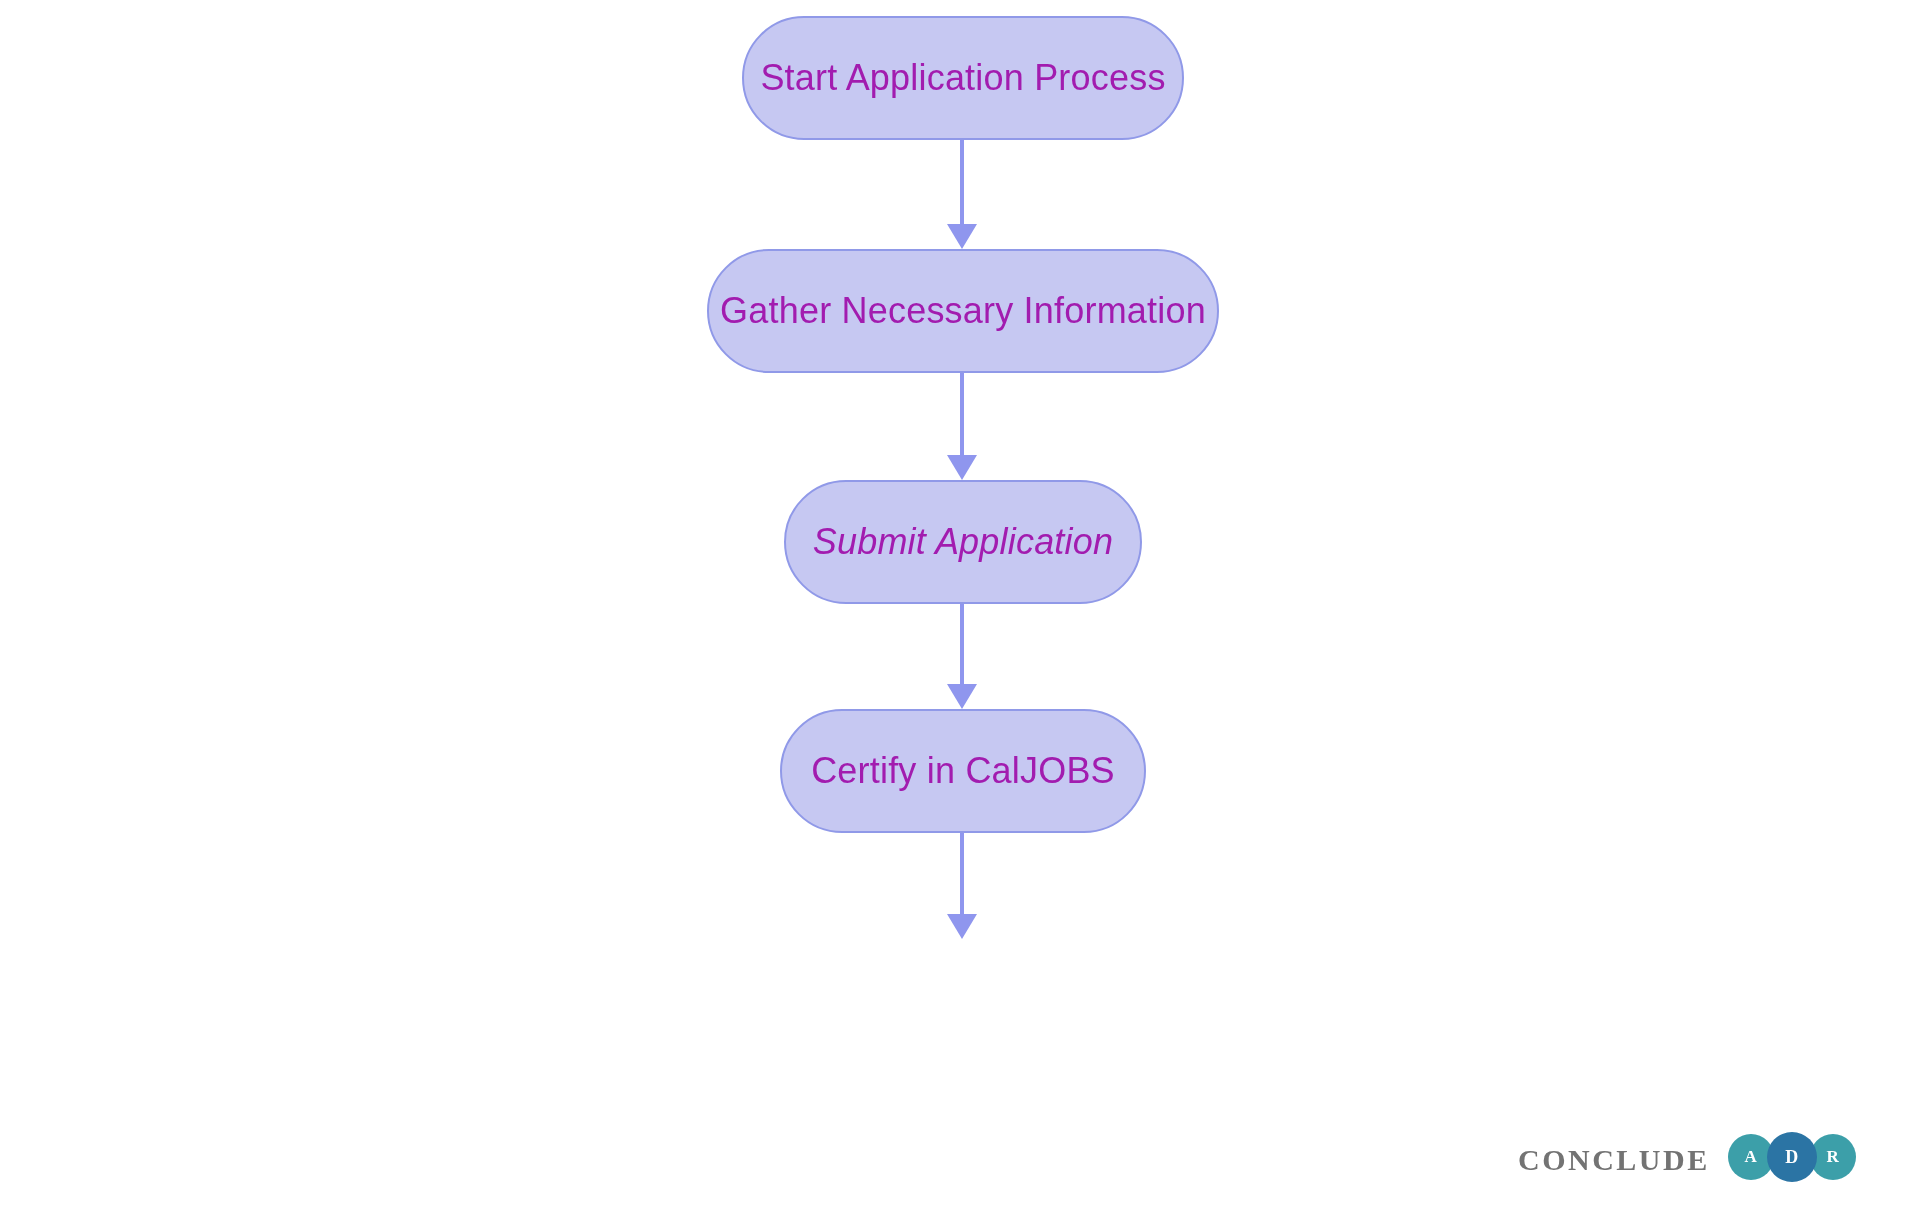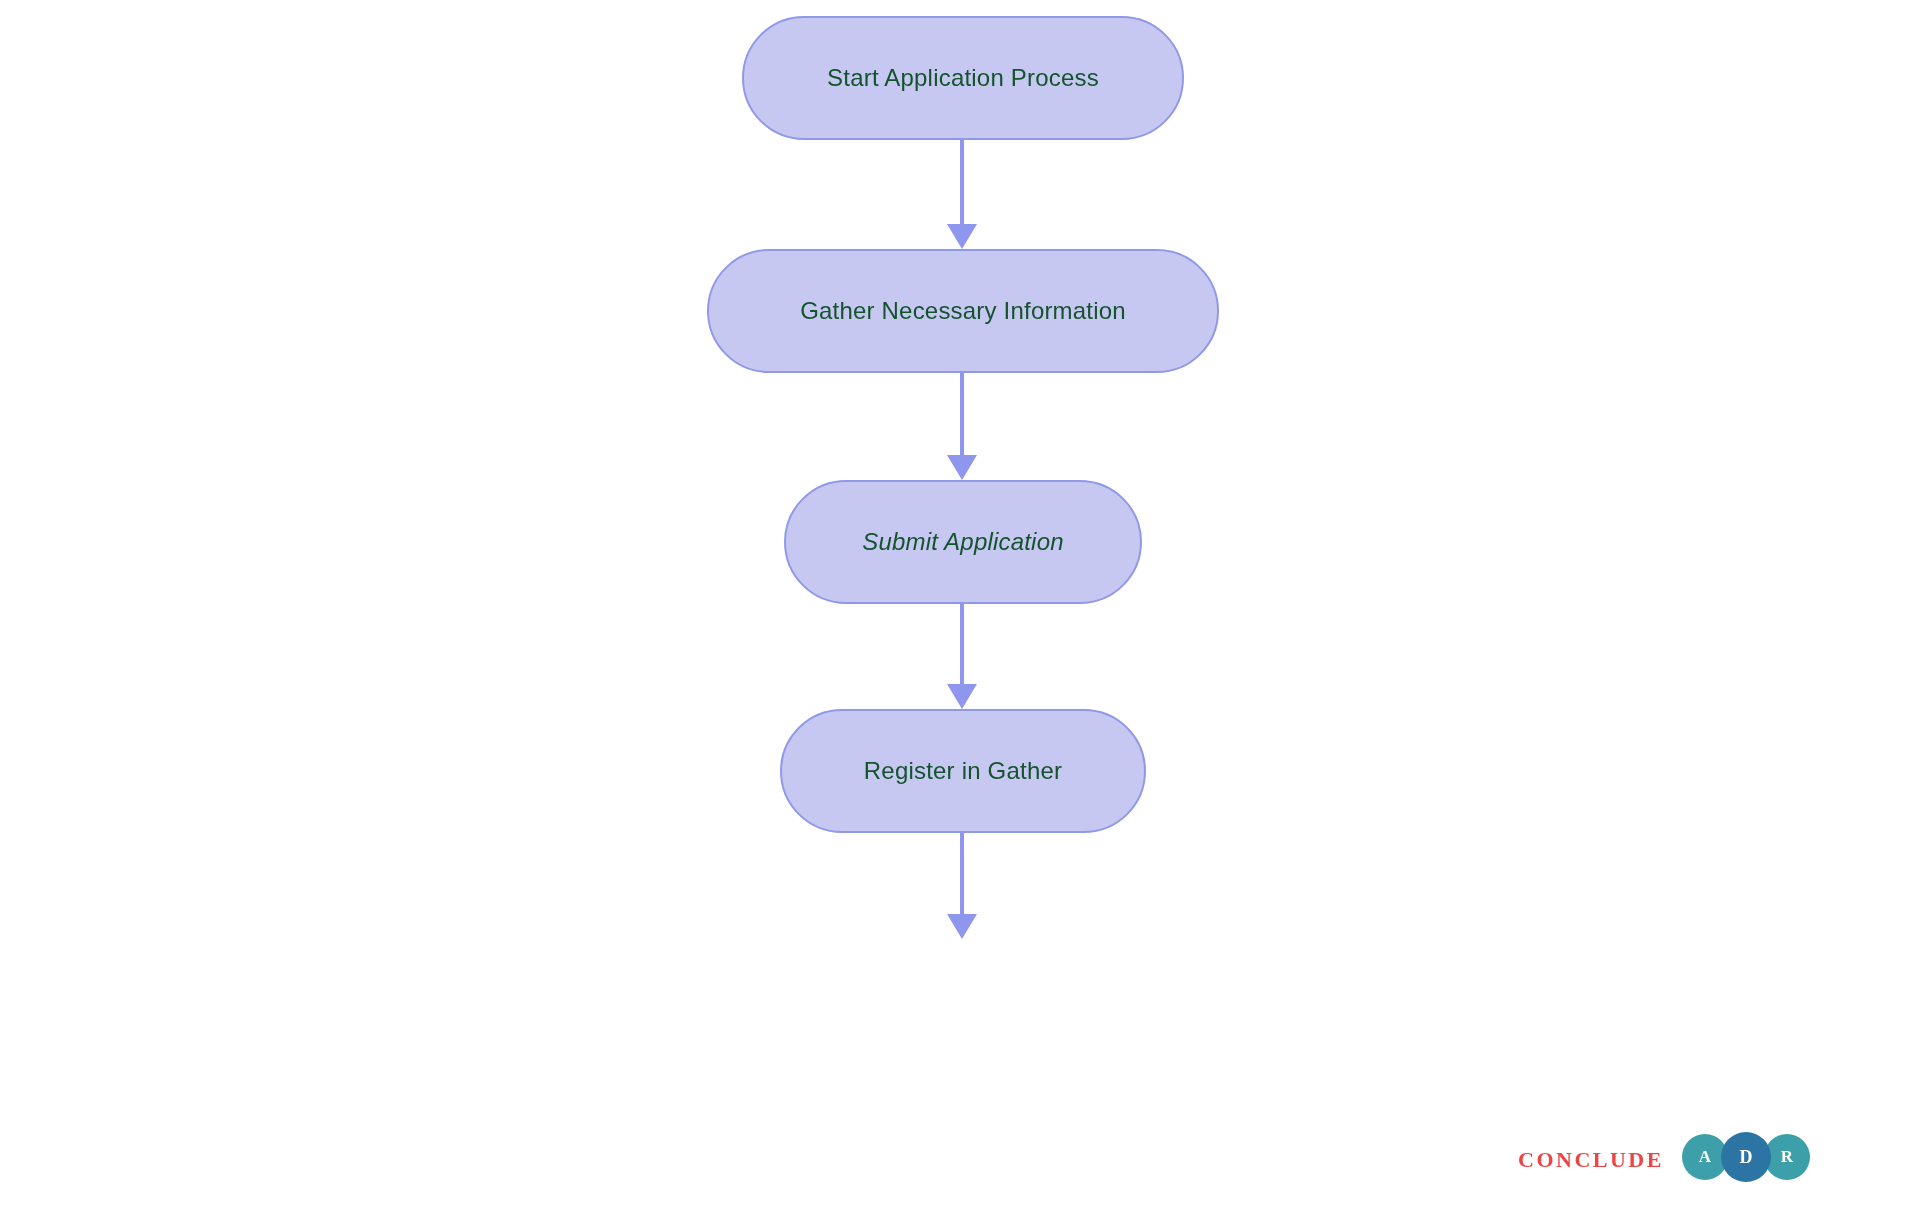--- a/index.html
+++ b/index.html
@@ -19,22 +19,22 @@
   
   .node {
     position: absolute;
     left: 963px;
     transform: translateX(-50%);
     height: 124px;
     box-sizing: border-box;
     background: #c6c8f2;
     border: 2px solid #9099e8;
     border-radius: 62px;
-    color: #14532d;
-    font-size: 24px;
+    color: #a21caf;
+    font-size: 36px;
     letter-spacing: 0.2px;
     display: flex;
     align-items: center;
     justify-content: center;
     white-space: nowrap;
   }
   .n1 { top: 16px;  width: 442px; }
   .n2 { top: 249px; width: 512px; }
   .n3 { top: 480px; width: 358px; font-style: italic; }
   .n4 { top: 709px; width: 366px; }
@@ -72,23 +72,23 @@
     position: absolute;
     top: 1131px;
     left: 1518px;
     height: 52px;
     display: flex;
     align-items: center;
   }
   .logo-text {
     font-family: "Liberation Serif", serif;
     font-weight: bold;
-    font-size: 22px;
+    font-size: 30px;
     letter-spacing: 2.5px;
-    color: #ef4444;
+    color: #737373;
     margin-right: 18px;
     margin-top: 6px;
   }
   .badges {
     display: flex;
     align-items: center;
     position: relative;
   }
   .badge {
     width: 46px;
@@ -133,21 +133,21 @@
   <div class="node n3">
     <span class="node-label">Submit Application</span>
   </div>
 
   <div class="arrow a3">
     <div class="shaft"></div>
     <div class="head"></div>
   </div>
 
   <div class="node n4">
-    <span class="node-label">Register in Gather</span>
+    <span class="node-label">Certify in CalJOBS</span>
   </div>
 
   <div class="arrow a4">
     <div class="shaft"></div>
     <div class="head"></div>
   </div>
 
 
   <div class="logo">
     <span class="logo-text">CONCLUDE</span>

